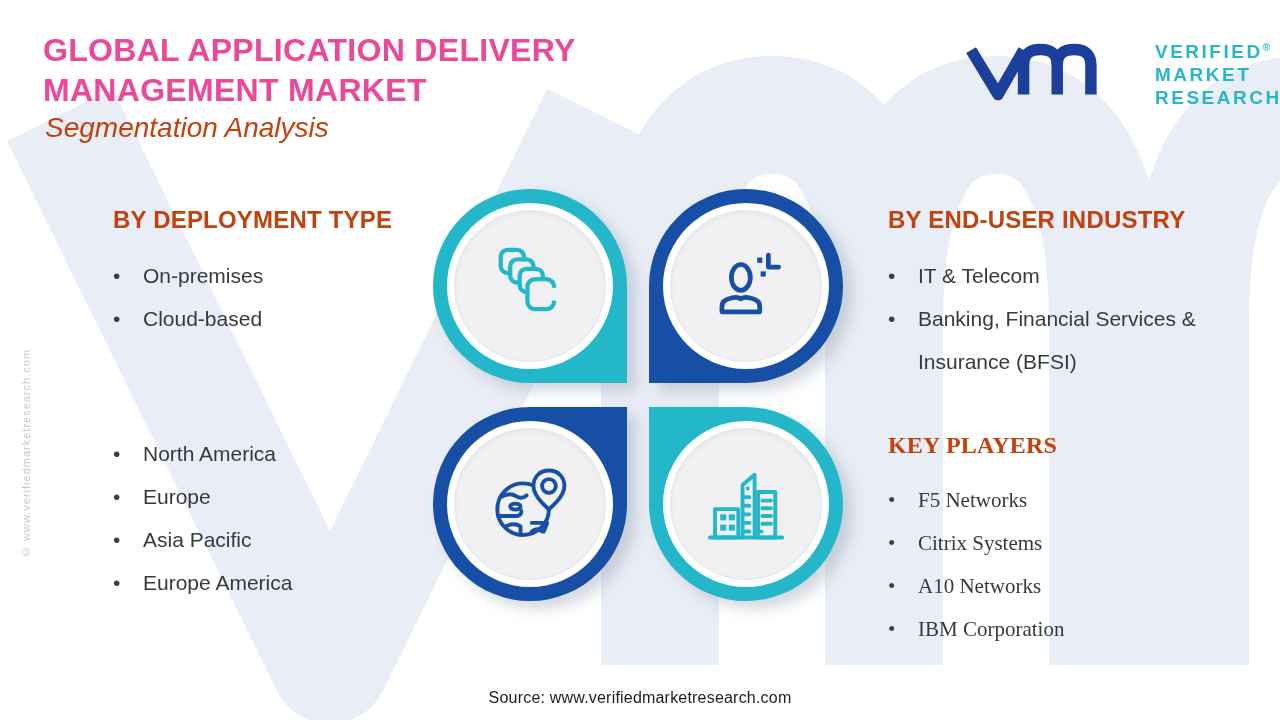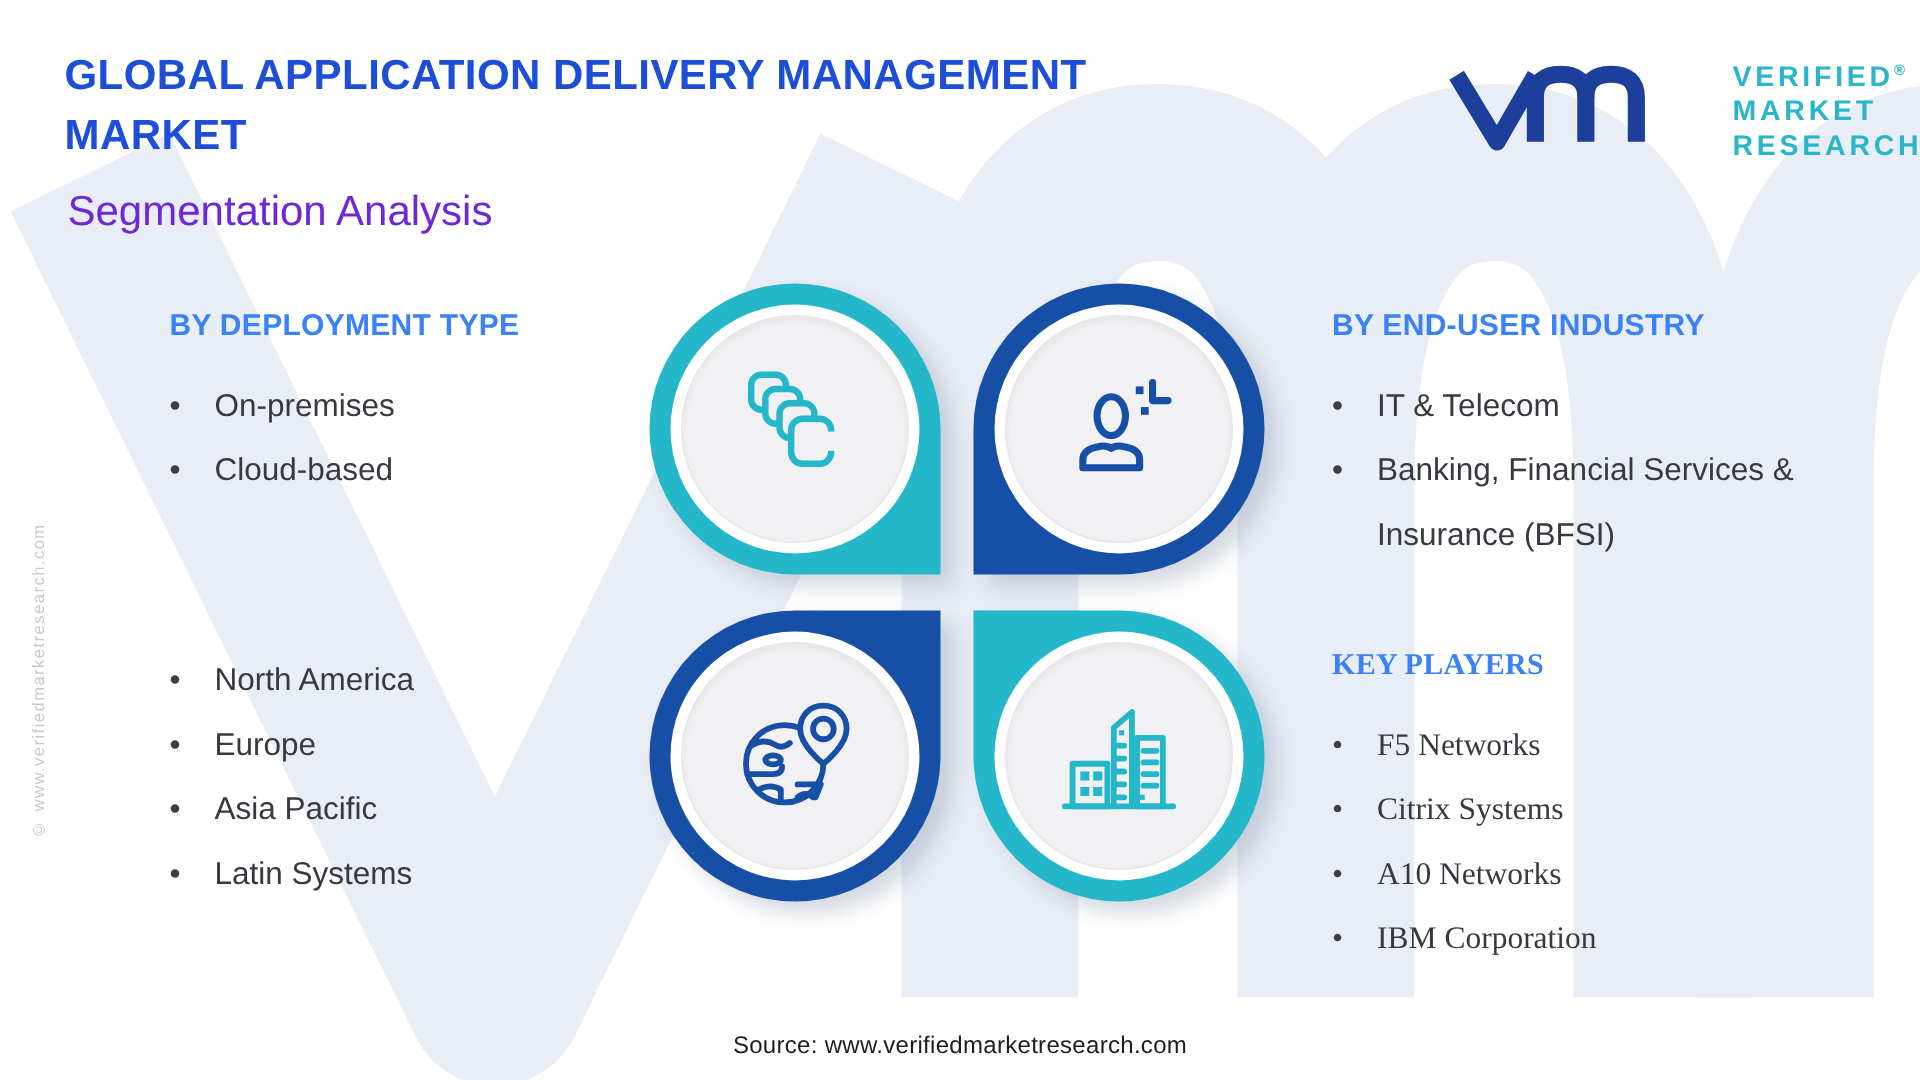--- a/index.html
+++ b/index.html
@@ -18,42 +18,42 @@
   .side-copyright {
     position: absolute; left: 20px; top: 268px; height: 290px; z-index: 2;
     writing-mode: vertical-rl; transform: rotate(180deg);
     font-size: 11px; letter-spacing: 1px; color: #c6c9cc;
     display: flex; align-items: center;
   }
 
   
   .title {
     position: absolute; left: 43px; top: 30px; max-width: 700px; z-index: 3;
-    font-size: 28px; font-weight: 700; line-height: 40px; color: #1d4ed8;
+    font-size: 32px; font-weight: 700; line-height: 40px; color: #ec4899;
     letter-spacing: 0.3px;
   }
   .subtitle {
-    position: absolute; left: 45px; top: 125px; z-index: 3;
-    font-size: 28px; font-weight: 500; color: #6d28d9;
+    position: absolute; left: 45px; top: 112px; z-index: 3;
+    font-size: 28px; font-weight: 500; color: #c2410c; font-style: italic;
   }
 
   
   .logo { position: absolute; left: 963px; top: 32px; z-index: 3; display: flex; align-items: flex-start; gap: 44px; }
   .logo-mark { width: 138px; height: 74px; }
   .logo-text { margin-left: 10px; margin-top: 4px; color: #28b6c8; font-weight: 700; font-size: 19px; line-height: 23px; letter-spacing: 2.5px; }
   .logo-text .reg { font-size: 10px; vertical-align: super; letter-spacing: 0; }
 
   
   .section { position: absolute; z-index: 3; }
   .sec-deployment { left: 113px; top: 206px; width: 310px; }
   .sec-enduser    { left: 888px; top: 206px; width: 375px; }
   .sec-geography  { left: 113px; top: 432px; width: 310px; }
   .sec-keyplayers { left: 888px; top: 432px; width: 375px; font-family: Liberation Serif, serif; }
   .section h2 {
-    font-size: 20px; font-weight: 700; color: #3b82f6;
+    font-size: 24px; font-weight: 700; color: #c2410c;
     letter-spacing: 0.2px; margin-bottom: 20px;
   }
   .item { display: flex; align-items: flex-start; line-height: 43px; }
   .item .bullet { color: #3c3e42; font-size: 21px; width: 30px; flex: 0 0 30px; }
   .item .label  { color: #37393f; font-size: 21px; }
 
   
   .flower { position: absolute; left: 433px; top: 189px; width: 410px; height: 412px; z-index: 2; }
   .petal {
     position: absolute; width: 194px; height: 194px;
@@ -149,21 +149,21 @@
     <div class="item">
       <span class="bullet">•</span>
       <span class="label">Europe</span>
     </div>
     <div class="item">
       <span class="bullet">•</span>
       <span class="label">Asia Pacific</span>
     </div>
     <div class="item">
       <span class="bullet">•</span>
-      <span class="label">Latin Systems</span>
+      <span class="label">Europe America</span>
     </div>
   </div>
 
   <div class="section sec-keyplayers">
     <h2>KEY PLAYERS</h2>
     <div class="item">
       <span class="bullet">•</span>
       <span class="label">F5 Networks</span>
     </div>
     <div class="item">

